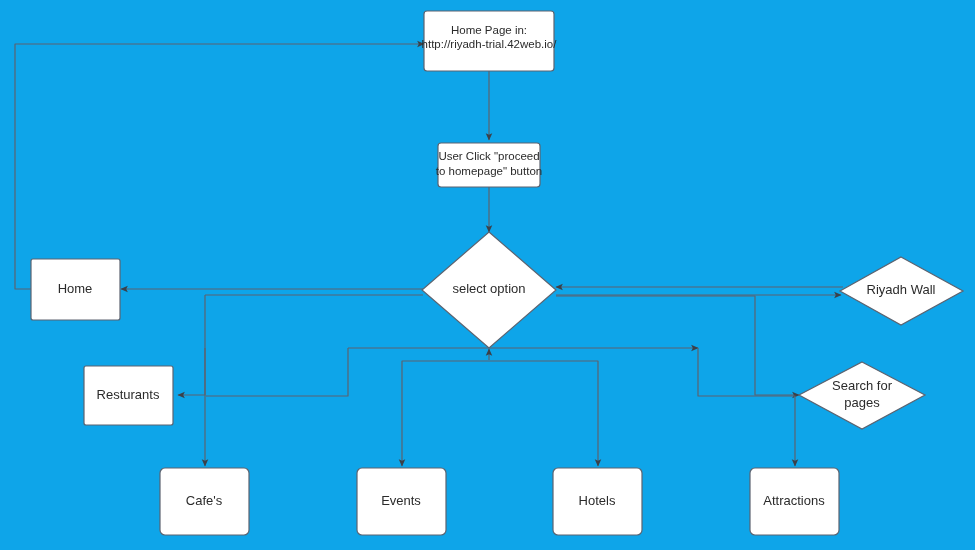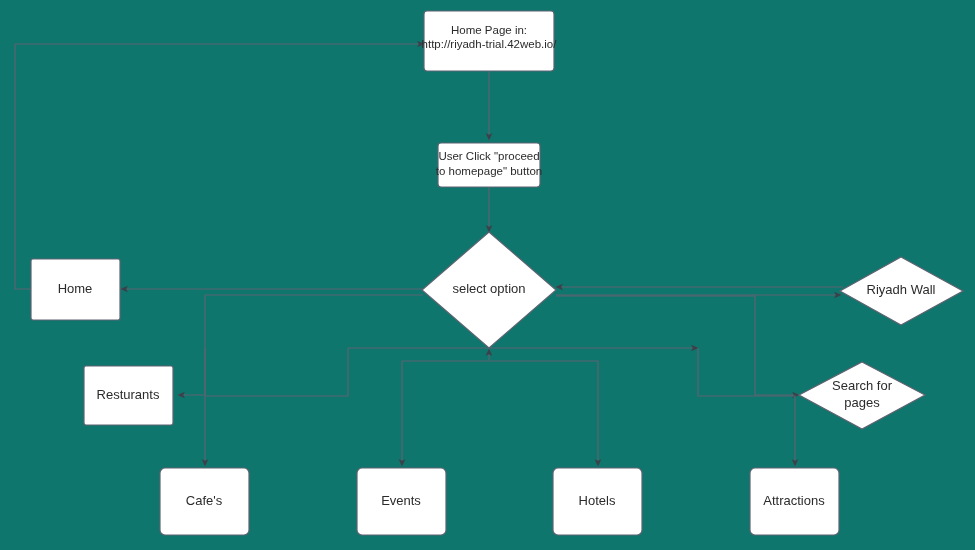--- a/index.html
+++ b/index.html
@@ -5,21 +5,21 @@
 <style>
   html, body {
     margin: 0;
     padding: 0;
     background: #ffffff;
   }
   #canvas {
     position: relative;
     width: 975px;
     height: 550px;
-    background: #0f766e;
+    background: #0ea5e9;
     font-family: "Liberation Sans", sans-serif;
     overflow: hidden;
   }
   svg#diagram {
     position: absolute;
     top: 0;
     left: 0;
     width: 975px;
     height: 550px;
     display: block;

